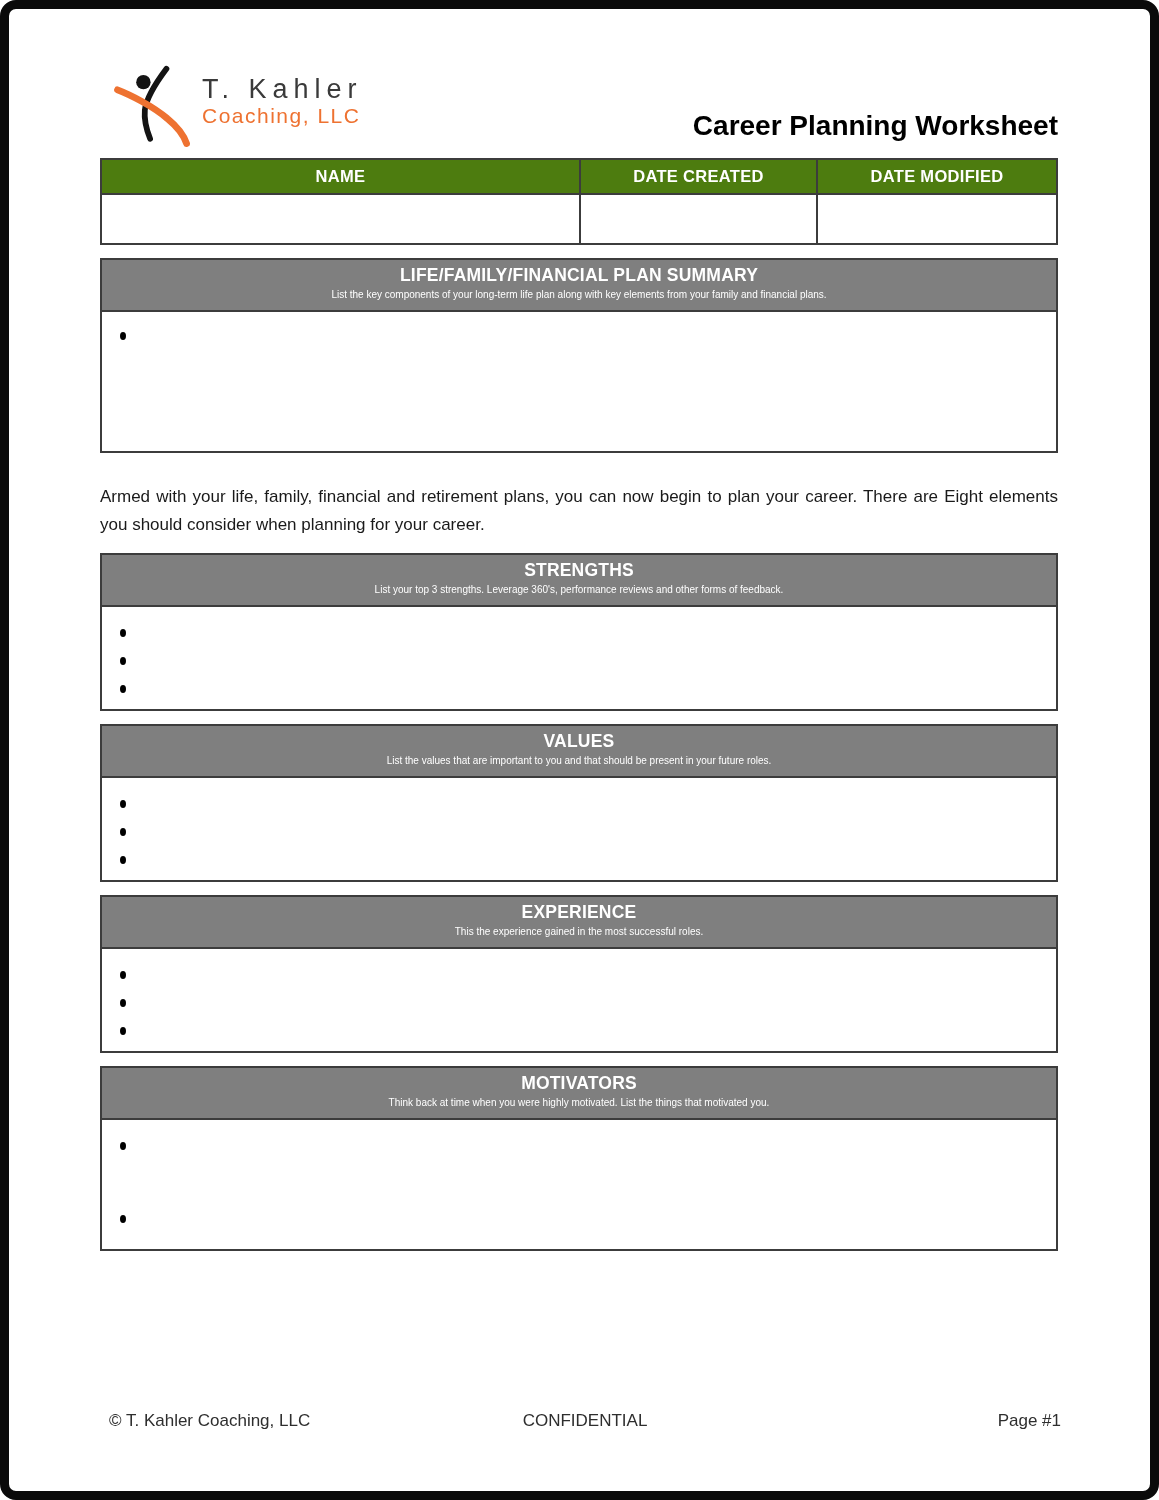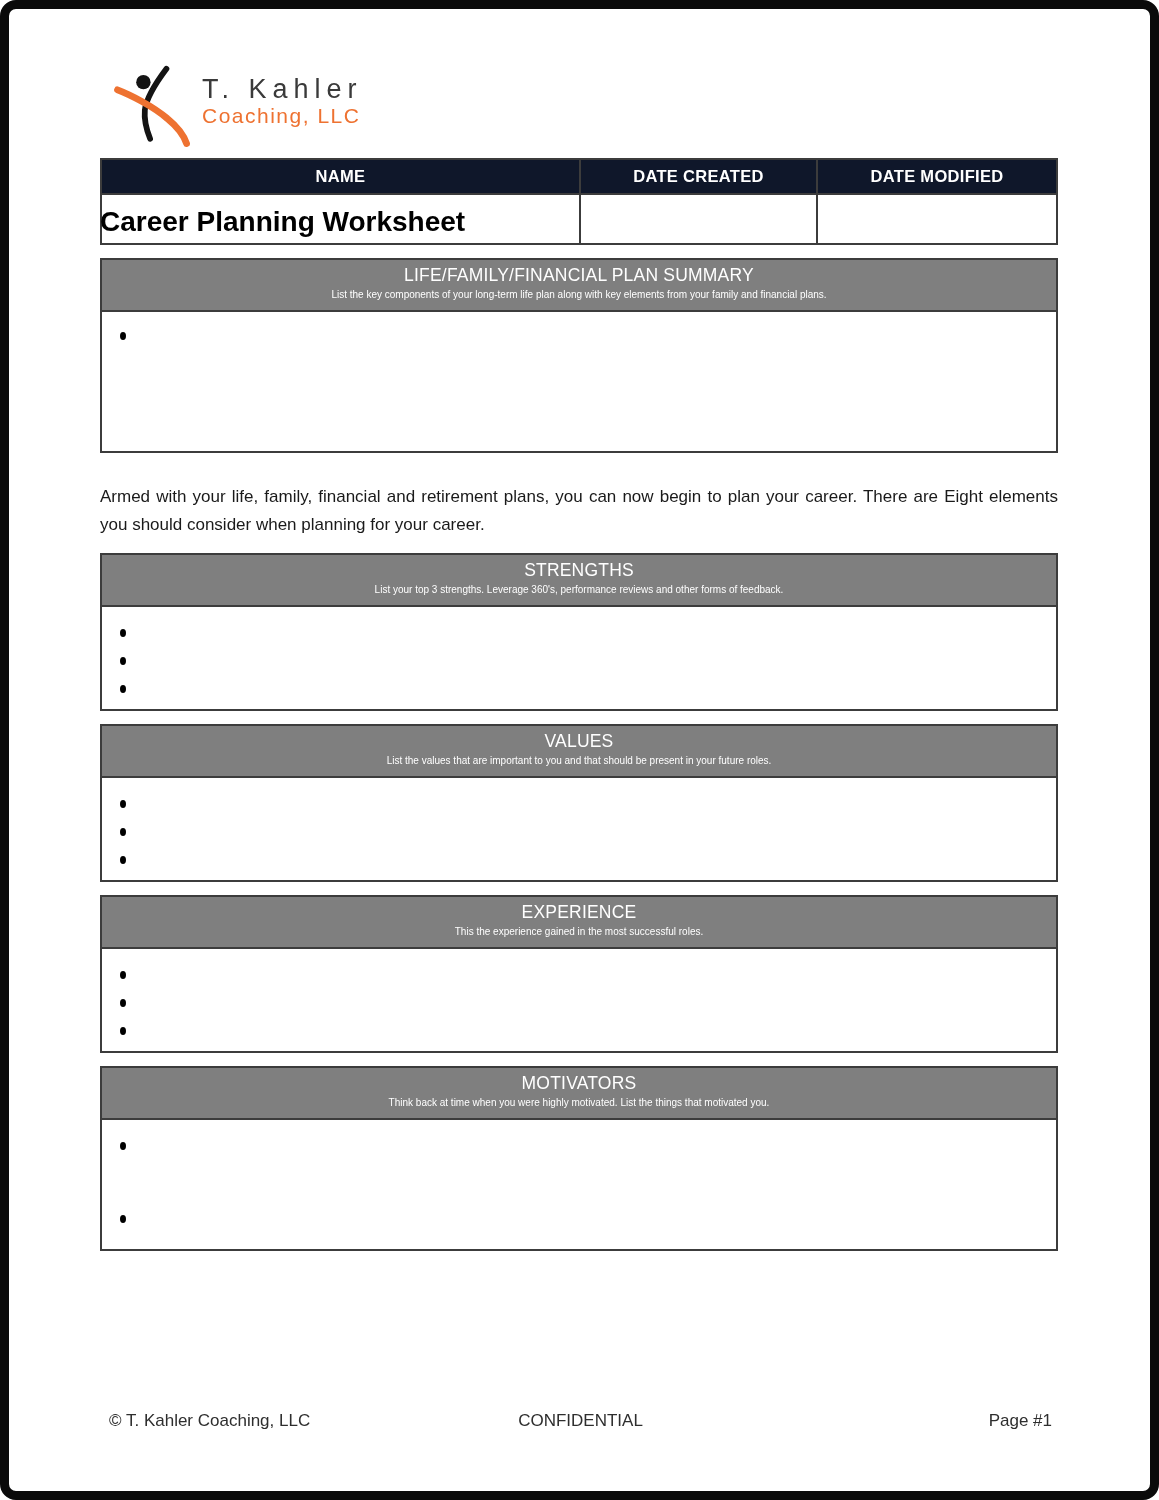--- a/index.html
+++ b/index.html
@@ -10,44 +10,44 @@
     background:#fff;
     border:9px solid #0a0a0a;
     border-radius:16px;
     font-family:"Liberation Sans", sans-serif;
     color:#1c1c1c;
     overflow:hidden;
   }
   .content { padding:53px 92px 0 91px; }
 
   
-  .header-row { display:flex; justify-content:space-between; align-items:flex-start; height:96px;flex-direction:column; }
+  .header-row { display:flex; justify-content:space-between; align-items:flex-start; height:96px; }
   .logo { display:flex; align-items:flex-start; gap:10px; margin-left:14px; }
   .logo svg { display:block; }
   .logo-text { padding-top:12px; }
   .logo-line1 { font-size:27px; letter-spacing:6px; color:#3a3a3a; line-height:30px; }
   .logo-line2 { font-size:21px; letter-spacing:1.5px; color:#ee7231; line-height:24px; }
   .doc-title { font-size:28px; font-weight:bold; color:#000; margin-top:48px; }
 
   
   table.info { width:100%; border-collapse:collapse; }
   table.info th {
-    background:#0f172a; color:#fff; font-size:16.5px; font-weight:bold;
+    background:#4d7c0f; color:#fff; font-size:16.5px; font-weight:bold;
     letter-spacing:.3px; border:2px solid #3c3c3c; height:31px; text-align:center;
   }
   table.info td { border:2px solid #3c3c3c; height:46px; background:#fff; }
   .c-name { width:50.1%; } .c-created { width:24.8%; } .c-modified { width:25.1%; }
 
   
   .section { margin-top:13px; }
   .sec-head {
     background:#7f7f7f; border:2px solid #3c3c3c; border-bottom:none;
     color:#fff; text-align:center; padding:5px 10px 7px;
   }
-  .sec-title { font-size:17.5px; font-weight:normal; line-height:21px; letter-spacing:.2px; }
+  .sec-title { font-size:17.5px; font-weight:bold; line-height:21px; letter-spacing:.2px; }
   .sec-sub { font-size:10px; line-height:17px; }
   .sec-body { border:2px solid #3c3c3c; background:#fff; box-sizing:border-box; }
   .sec-body ul { list-style:none; margin:0; padding:12px 10px 0 18px; }
   .sec-body li { position:relative; height:28px; }
   .sec-body li::before {
     content:""; position:absolute; left:0; top:10px;
     width:6px; height:8px; border-radius:50%; background:#000;
   }
   .body-summary { height:143px; }
   .body-summary ul { padding-top:10px; }
@@ -56,21 +56,21 @@
   .body-tall ul { display:flex; flex-direction:column; justify-content:space-between; height:101px; padding-bottom:0; }
 
   
   .intro {
     margin:30px 0 14px; font-size:17px; line-height:28px;
     text-align:justify; color:#1a1a1a;
   }
 
   
   .footer {
-    position:absolute; left:100px; right:98px; bottom:60px;
+    position:absolute; left:100px; right:89px; bottom:60px;
     display:grid; grid-template-columns:1fr auto 1fr; align-items:baseline;
     font-size:17px; color:#2e2e2e;
   }
   .footer .f-left { text-align:left; }
   .footer .f-center { text-align:center; }
   .footer .f-right { text-align:right;margin-top:28px; }
 </style>
 </head>
 <body>
 

